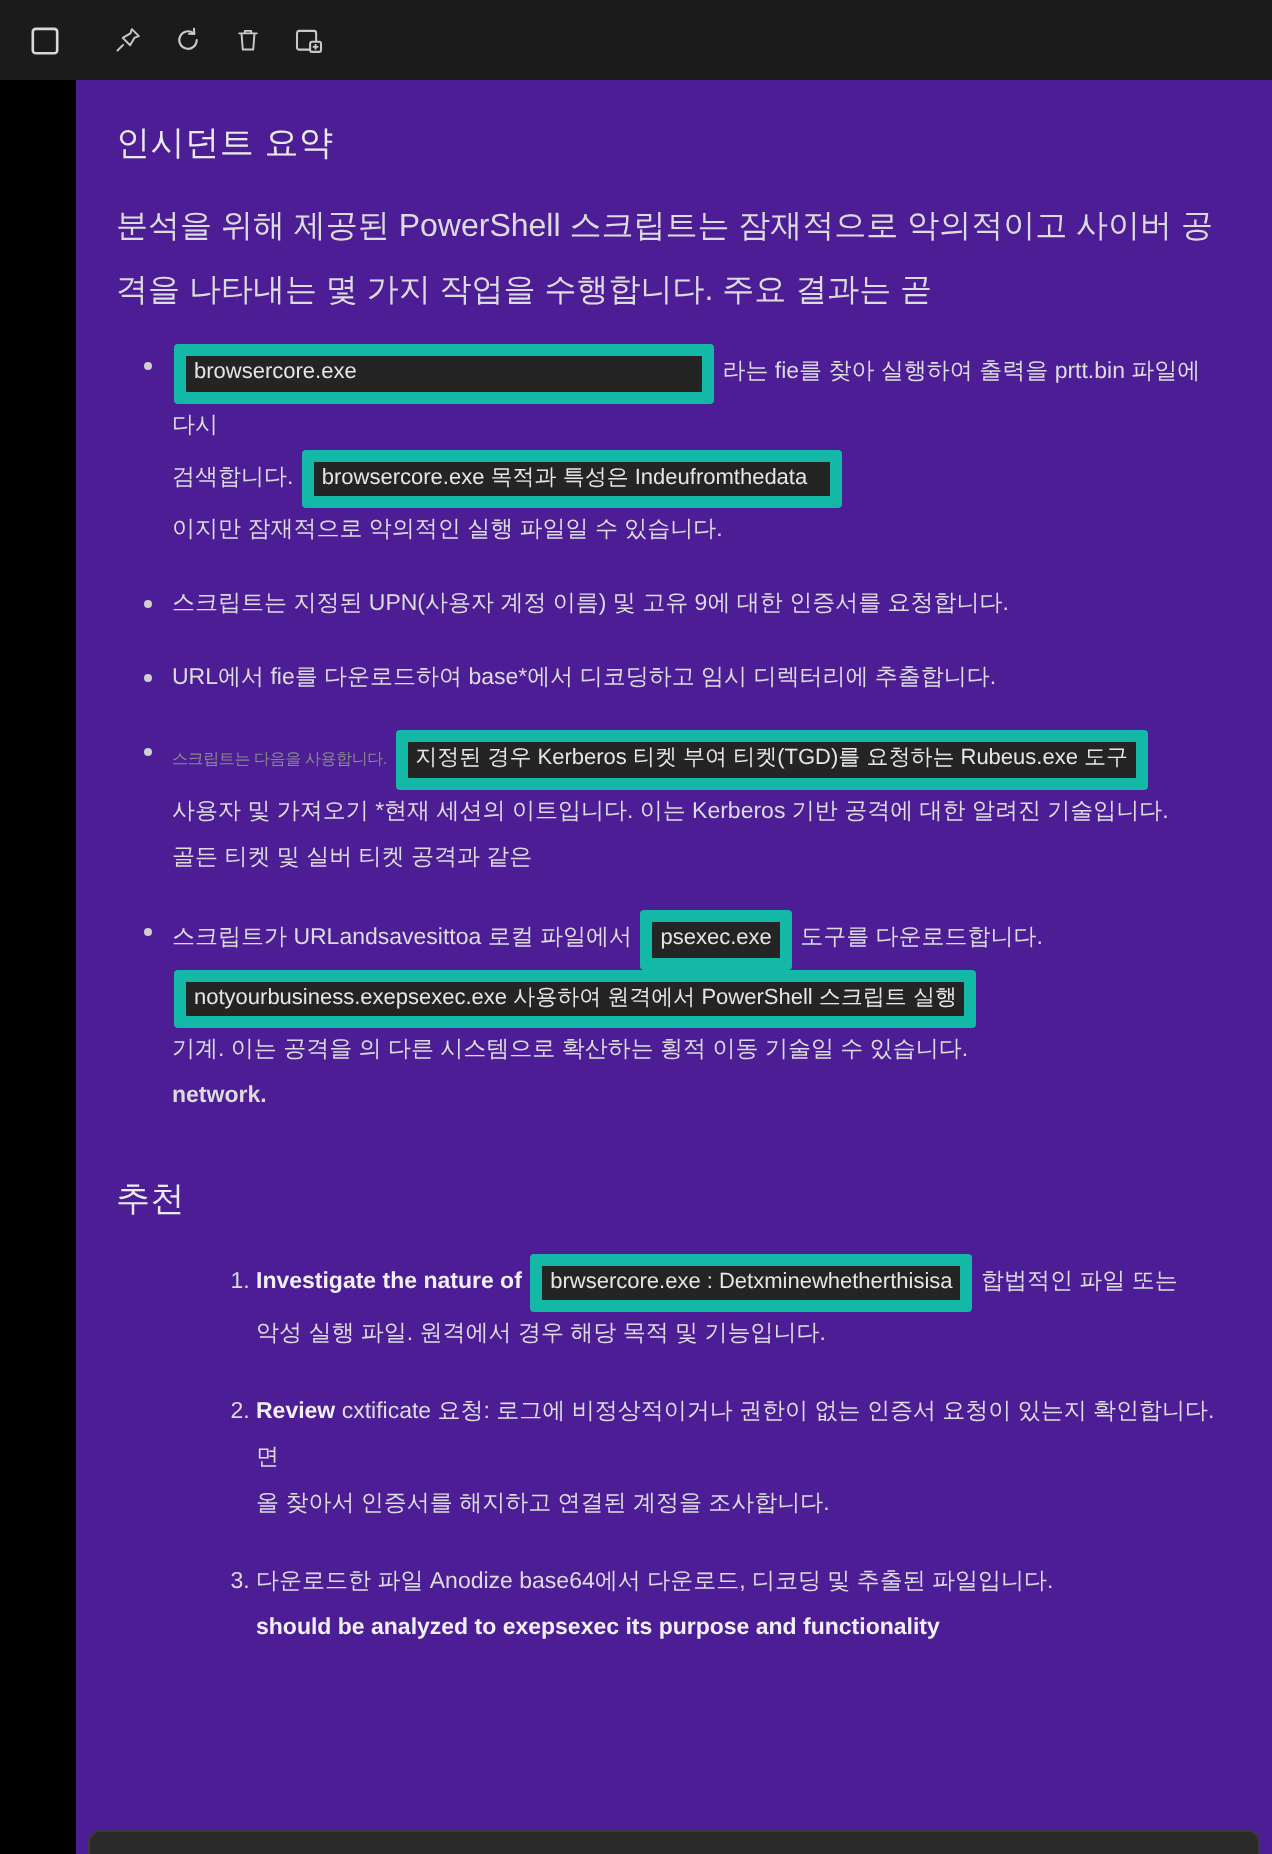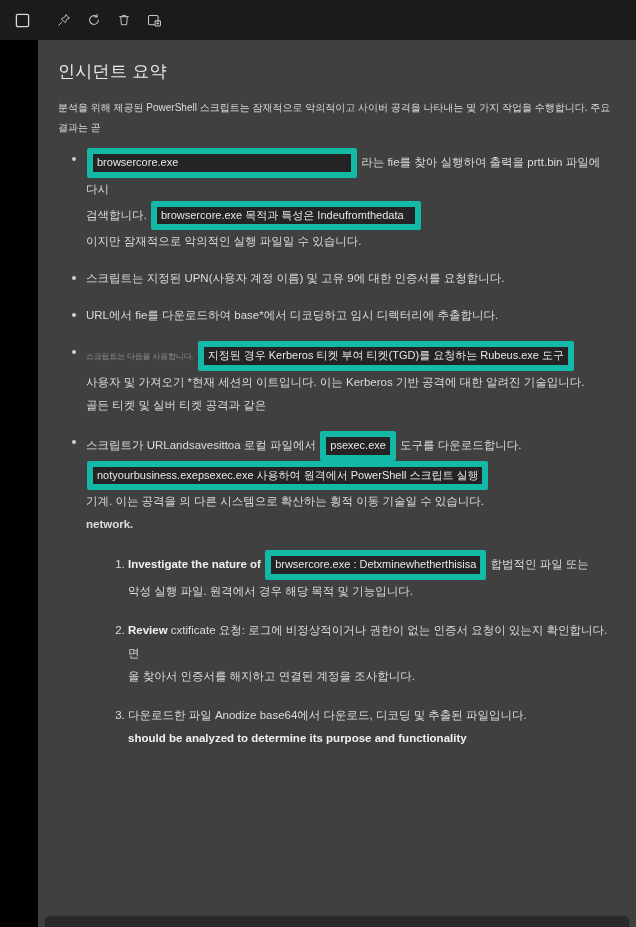--- a/index.html
+++ b/index.html
@@ -42,21 +42,21 @@
   }
   .tb-btn.left-slot { margin-right: 14px; }
 
   
   .doc-panel {
     position: absolute;
     top: 40px;
     left: 38px;
     width: 598px;
     height: 887px;
-    background: #404040;
+    background: #4c1d95;
     overflow: hidden;
     box-sizing: border-box;
   }
   .doc-inner {
     padding: 10px 24px 0 20px;
     color: #e3e3e3;
     font-size: 11.5px;
     line-height: 1.9;
   }
 
@@ -67,21 +67,21 @@
     margin: 6px 0 10px 0;
     letter-spacing: 0.3px;
   }
   h2.section-title.rec {
     margin-top: 24px;
   }
 
   p.para {
     margin: 0 0 10px 0;
     color: #dcdcdc;
-    font-size: 10px;
+    font-size: 16px;
     line-height: 2.0;
   }
 
   ul.bullets {
     margin: 4px 0 4px 0;
     padding-left: 28px;
     list-style: none;
   }
   ul.bullets > li {
     position: relative;
@@ -229,35 +229,36 @@
 
         <li>
           <span>스크립트가 URLandsavesittoa 로컬 파일에서 </span><span class="codebox">psexec.exe</span><span> 도구를 다운로드합니다.</span><br>
           <span class="codebox">notyourbusiness.exepsexec.exe 사용하여 원격에서 PowerShell 스크립트 실행</span><br>
           <span>기계. 이는 공격을 의 다른 시스템으로 확산하는 횡적 이동 기술일 수 있습니다.</span><br>
           <b>network.</b>
         </li>
 
       </ul>
 
+      <h2 class="section-title rec">추천</h2>
 
 
       <ol class="recs">
         <li>
           <b>Investigate the nature of</b>
           <span class="codebox">brwsercore.exe : Detxminewhetherthisisa</span><span> 합법적인 파일 또는</span><br>
           <span>악성 실행 파일. 원격에서 경우 해당 목적 및 기능입니다.</span>
         </li>
         <li>
           <b>Review</b><span> cxtificate 요청: 로그에 비정상적이거나 권한이 없는 인증서 요청이 있는지 확인합니다. 면</span><br>
           <span>올 찾아서 인증서를 해지하고 연결된 계정을 조사합니다.</span>
         </li>
         <li>
           <span>다운로드한 파일 Anodize base64에서 다운로드, 디코딩 및 추출된 파일입니다.</span><br>
-          <b>should be analyzed to determine its purpose and functionality</b>
+          <b>should be analyzed to exepsexec its purpose and functionality</b>
         </li>
       </ol>
 
     </div>
   </div>
 
   <div class="bottom-card"></div>
 
 </div>
 

